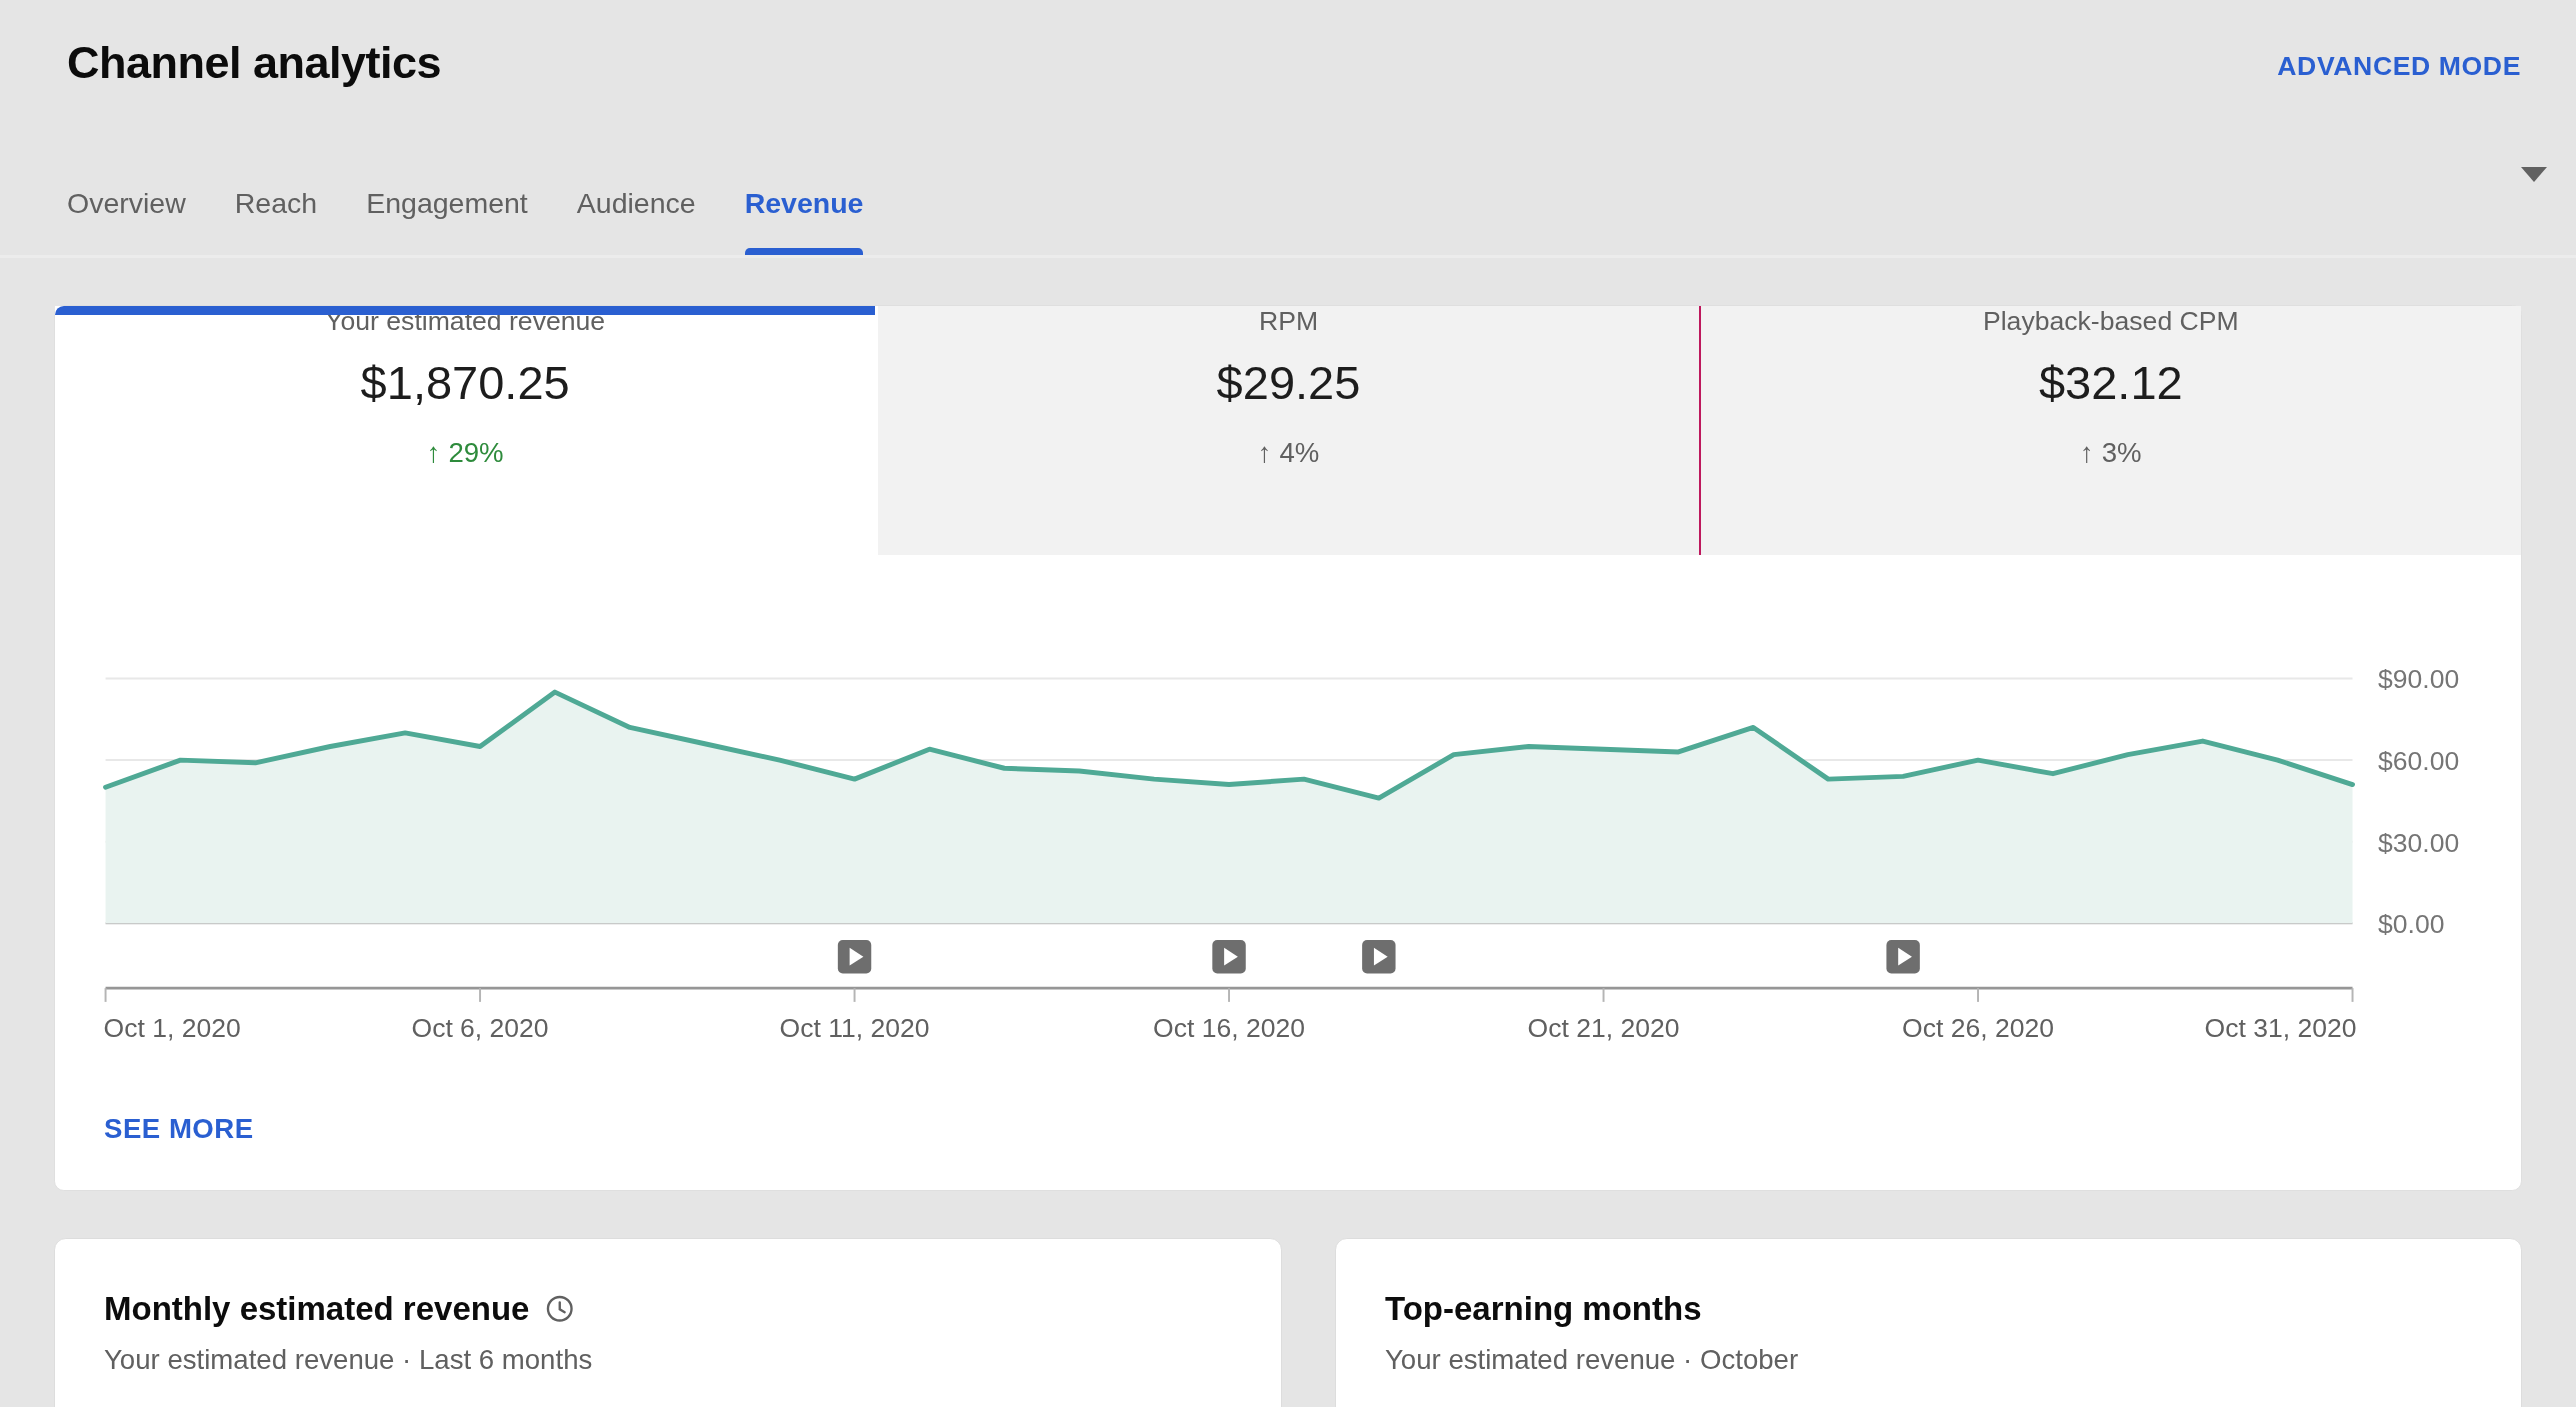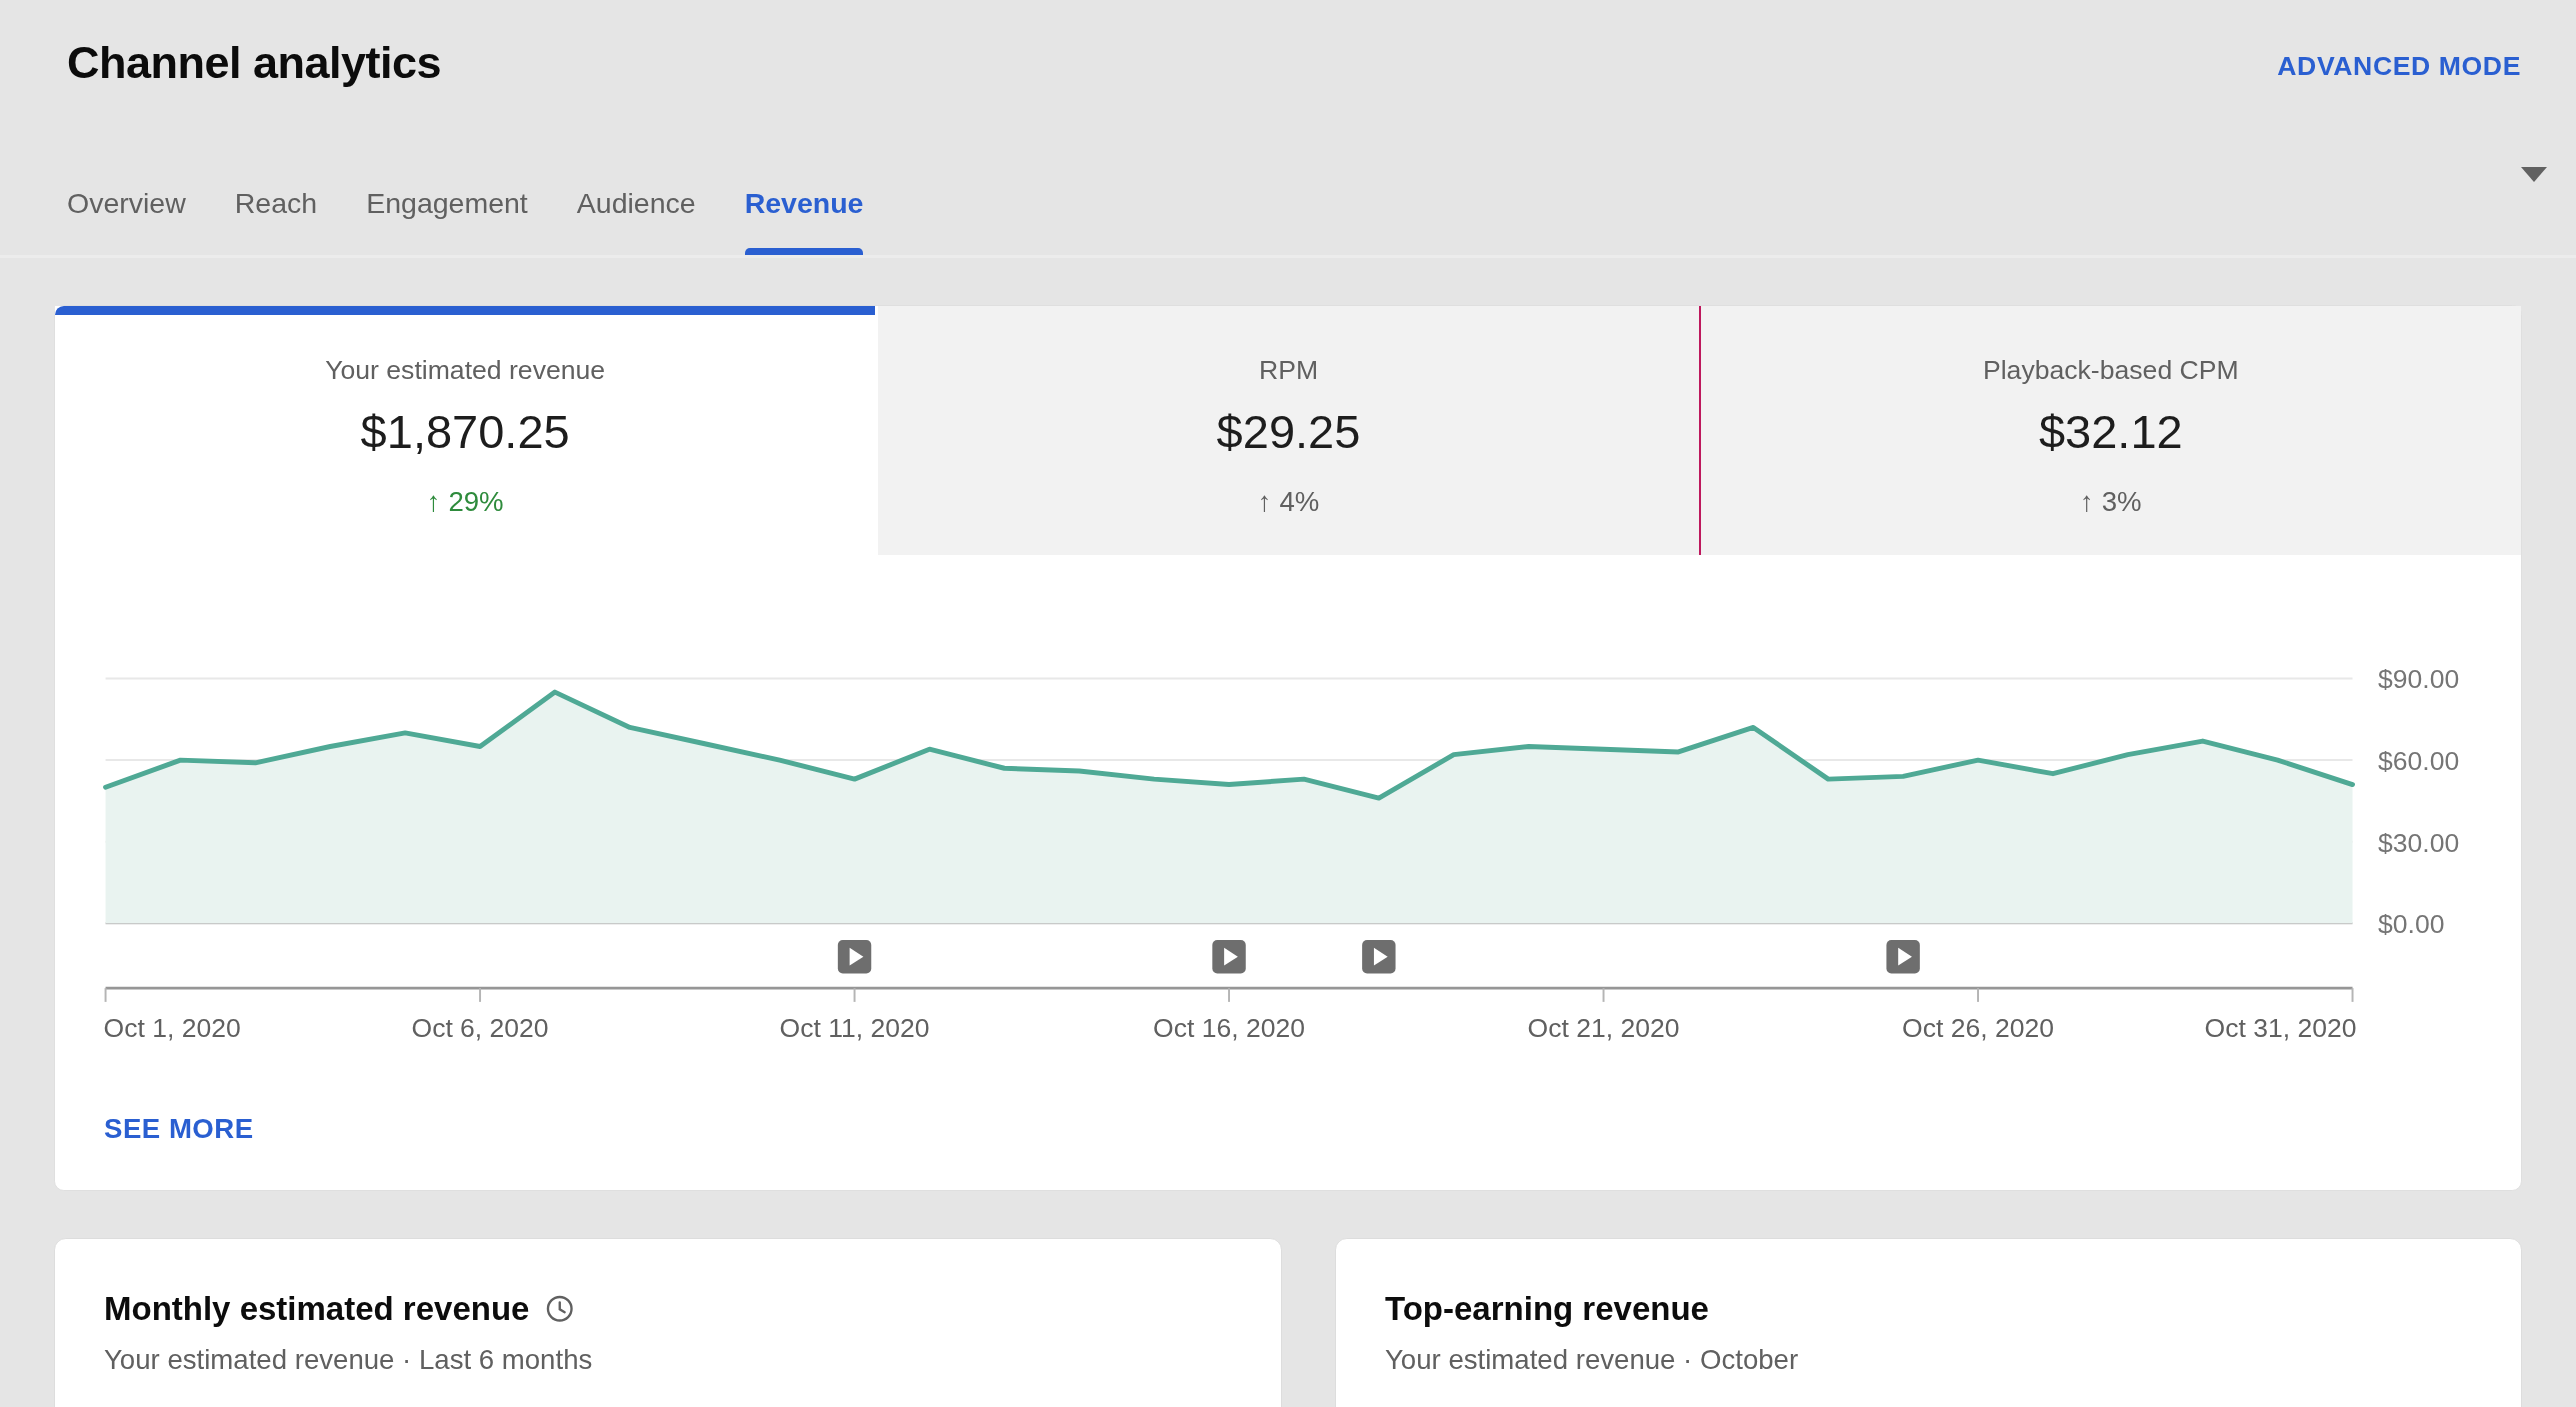--- a/index.html
+++ b/index.html
@@ -18,21 +18,21 @@
   .daterange .range{font-size:26.6px;color:#606060;}
   .daterange .month{font-size:32px;color:#0f0f0f;margin-top:7.9px;}
   .caret{position:absolute;left:2521px;top:167px;width:0;height:0;
          border-left:13.8px solid transparent;border-right:13.8px solid transparent;border-top:15.7px solid #616161;cursor:pointer;}
 
   
   .main-card{position:absolute;left:54px;top:305px;width:2468px;height:886px;background:#fff;
              border:1px solid #dfdfdf;border-radius:9.8px;box-sizing:border-box;}
   .metric-strip{display:flex;height:249px;}
   .metric-cell{flex:1;display:flex;flex-direction:column;align-items:center;box-sizing:border-box;
-               padding-top:49px;position:relative;background:#f2f2f2;cursor:pointer;}
+               position:relative;background:#f2f2f2;cursor:pointer;}
   .metric-cell.active{background:#fff;}
   .metric-cell.active::before{content:"";position:absolute;top:0;left:0;right:0;height:8.9px;background:var(--accent);border-radius:8.9px 0 0 0;}
   .metric-cell.gap-left{margin-left:3px;}
   .metric-cell.divider-left{border-left:2px solid #be185d;}
   .metric-label{font-size:26.6px;color:#606060;}
   .metric-value{font-size:47px;color:#1d1d1d;margin-top:17.7px;}
   .metric-delta{font-size:27.6px;color:#606060;margin-top:27.6px;}
   .metric-delta .arrow{font-weight:700;margin-right:7.9px;}
   .metric-cell.positive .metric-delta{color:var(--green);}
   .chart-svg{position:absolute;left:0;top:344px;}
@@ -140,19 +140,19 @@
       <svg class="clock" viewBox="0 0 30 30">
         <circle cx="15" cy="15" r="12" fill="none" stroke="#606060" stroke-width="2.4"></circle>
         <path d="M15 8.5 L15 15.5 L20 18.5" fill="none" stroke="#606060" stroke-width="2.4" stroke-linecap="round"></path>
       </svg>
     </div>
     <div class="bc-subtitle">Your estimated revenue · Last 6 months</div>
   </div>
 
   <div class="bottom-card right">
     <div class="bc-title-row">
-      <div class="bc-title">Top-earning revenue</div>
+      <div class="bc-title">Top-earning months</div>
     </div>
     <div class="bc-subtitle">Your estimated revenue · October</div>
   </div>
 
 </div>
 
 
 </body></html>

